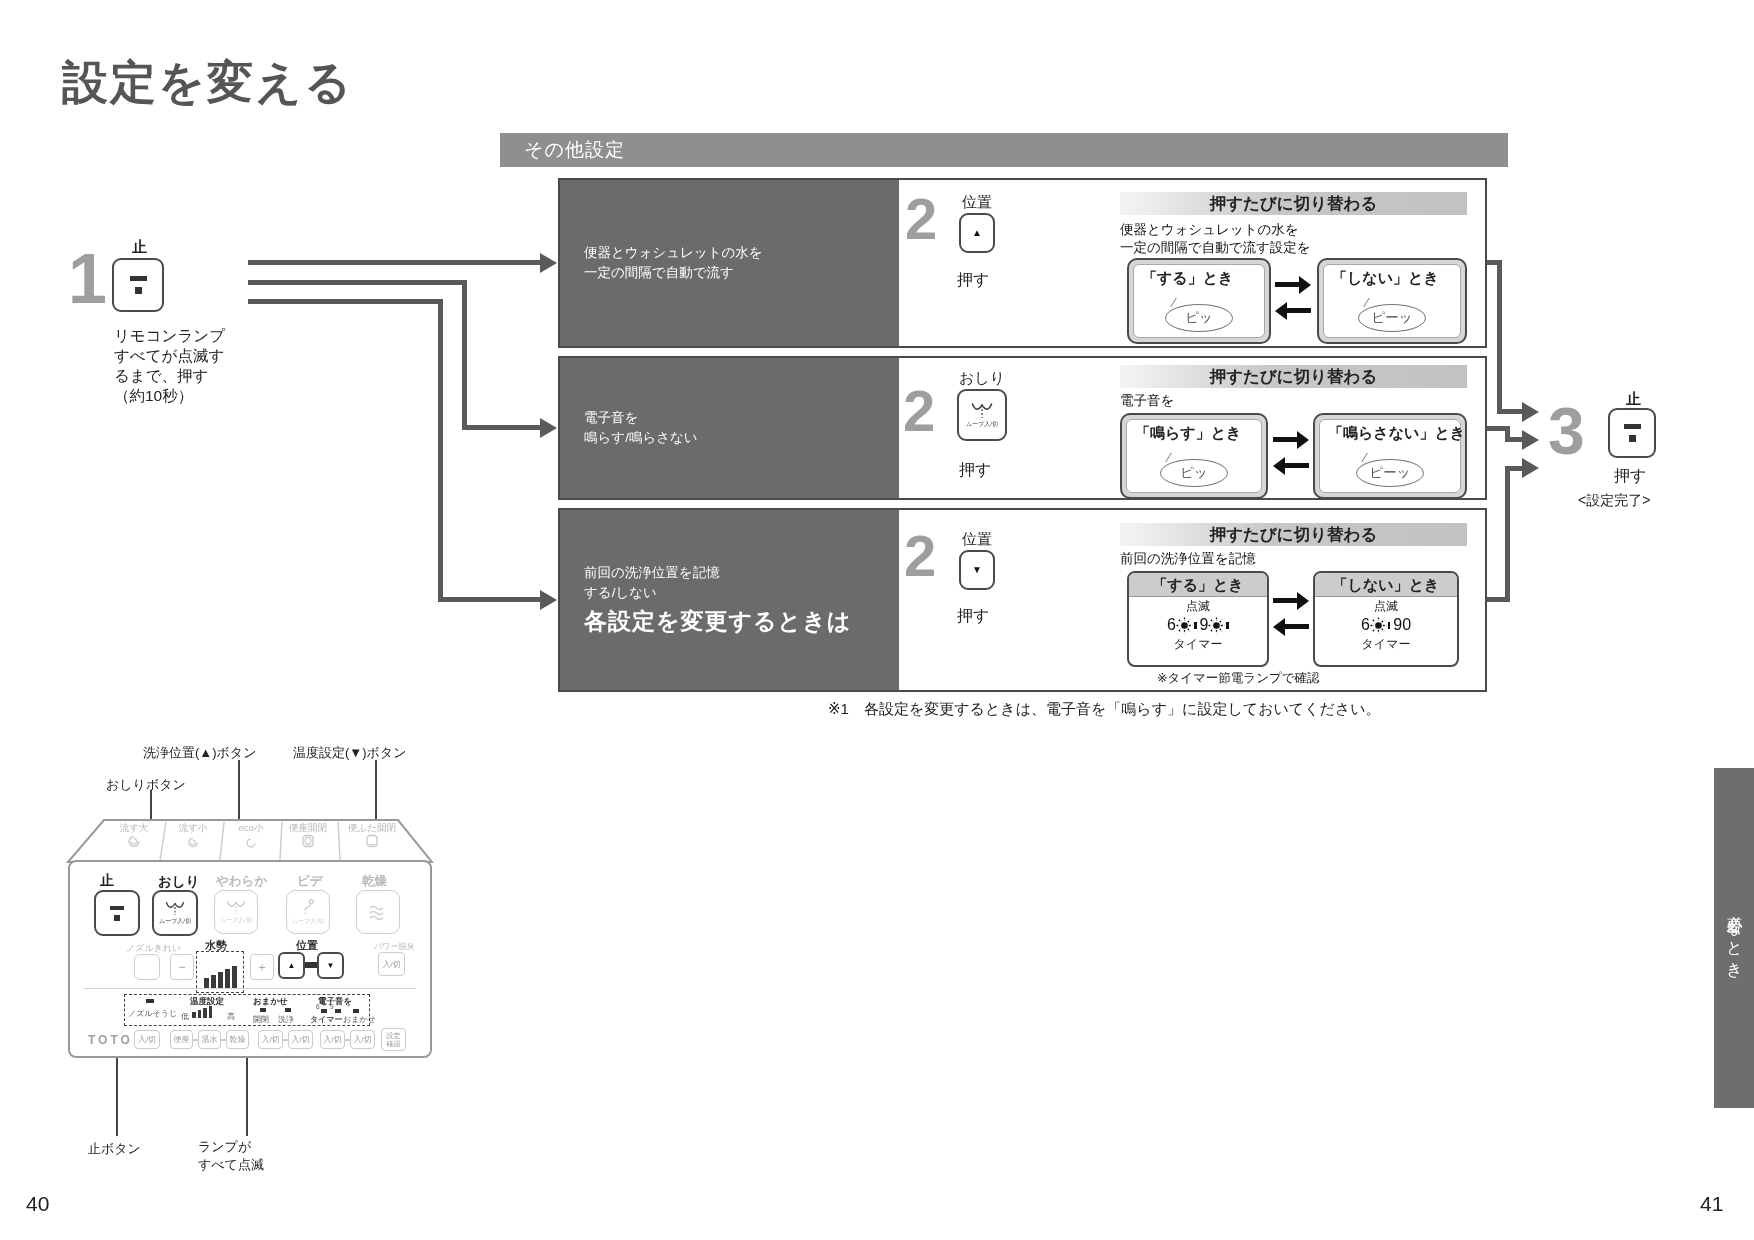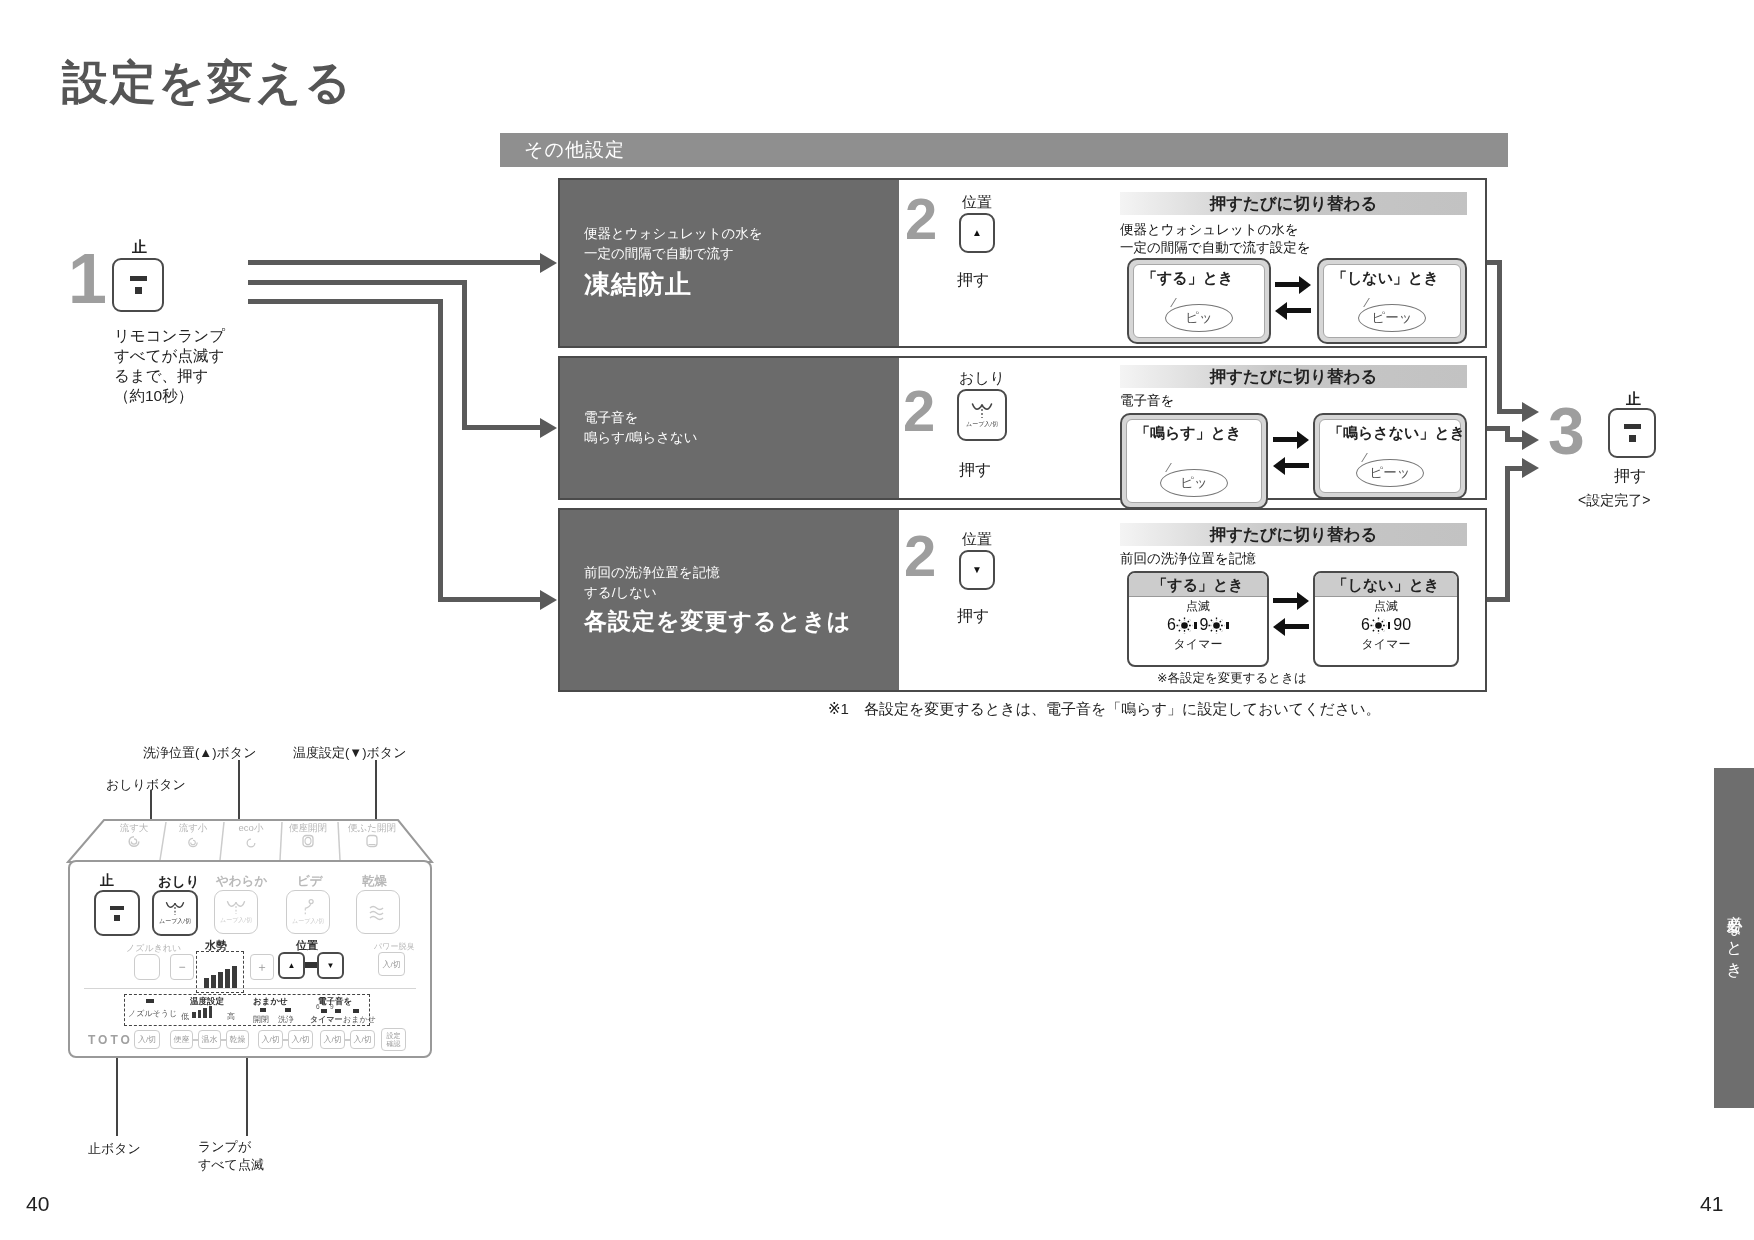--- a/index.html
+++ b/index.html
@@ -102,21 +102,20 @@
   <div class="vline" style="left:438px;top:299px;width:5px;height:299px"></div>
   <div class="hline" style="left:438px;top:597px;width:102px;height:5px"></div>
   <div class="ah" style="left:540px;top:590px"></div>
 
   <div class="row" style="top:178px;height:170px">
     <div class="row-label">
       <div class="row-desc">
         <div>便器とウォシュレットの水を</div>
         <div>一定の間隔で自動で流す</div>
       </div>
-      <div class="row-name">凍結防止</div>
     </div>
     <div class="row-content">
       <div class="step-num" style="left:6px;top:10px;font-size:58px">2</div>
       <div class="btn-cap" style="left:50px;top:13px;width:56px">位置</div>
       <div class="sq-btn" style="left:60px;top:33px;width:36px;height:40px">
         <span class="tri-glyph">▲</span>
       </div>
       <div class="press" style="left:58px;top:90px">押す</div>
 
       <div class="pbar" style="left:221px;top:12px;width:347px">押すたびに切り替わる</div>
@@ -161,21 +160,21 @@
             <line x1="12" y1="8" x2="12" y2="17" stroke="#444" stroke-width="1.3" stroke-dasharray="2 2"></line>
           </svg>
         <span class="rc-sub">ムーブ入/切</span>
       </div>
       <div class="press" style="left:60px;top:102px">押す</div>
 
       <div class="pbar" style="left:221px;top:7px;width:347px">押すたびに切り替わる</div>
       <div class="pdesc" style="left:221px;top:34px">
         <div>電子音を</div>
       </div>
-      <div class="tgbox" style="left:221px;top:55px;width:148px;height:96px">
+      <div class="tgbox" style="left:221px;top:55px;width:148px;height:86px">
         <div class="tgin">
           <div class="tgtitle">「鳴らす」とき</div>
           <div class="bubble">
               <span>ピッ</span>
             </div>
         </div>
       </div>
       <div class="tarrow r" style="left:374px;top:79px"></div>
       <div class="tarrow l" style="left:386px;top:105px"></div>
       <div class="tgbox" style="left:414px;top:55px;width:154px;height:86px">
@@ -270,21 +269,21 @@
                   <line x1="2.8" y1="14.2" x2="5.3" y2="11.7"></line>
                 </g>
               </svg>
               <span class="tick"></span>
             <span style="margin-left:3px">9</span>
               <span>0</span>
           </div>
           <div>タイマー</div>
         </div>
       </div>
-      <div class="note" style="left:258px;top:160px">※各設定を変更するときは</div>
+      <div class="note" style="left:258px;top:160px">※タイマー節電ランプで確認</div>
     </div>
   </div>
 
   <div class="abs nw" style="left:828px;top:700px;font-size:15px">※1　各設定を変更するときは、電子音を「鳴らす」に設定しておいてください。</div>
 
   <div class="hline" style="left:1487px;top:260px;width:15px;height:5px"></div>
   <div class="vline" style="left:1497px;top:260px;width:5px;height:152px"></div>
   <div class="hline" style="left:1497px;top:409px;width:25px;height:5px"></div>
   <div class="ah" style="left:1522px;top:402px"></div>
   <div class="hline" style="left:1487px;top:426px;width:23px;height:5px"></div>

